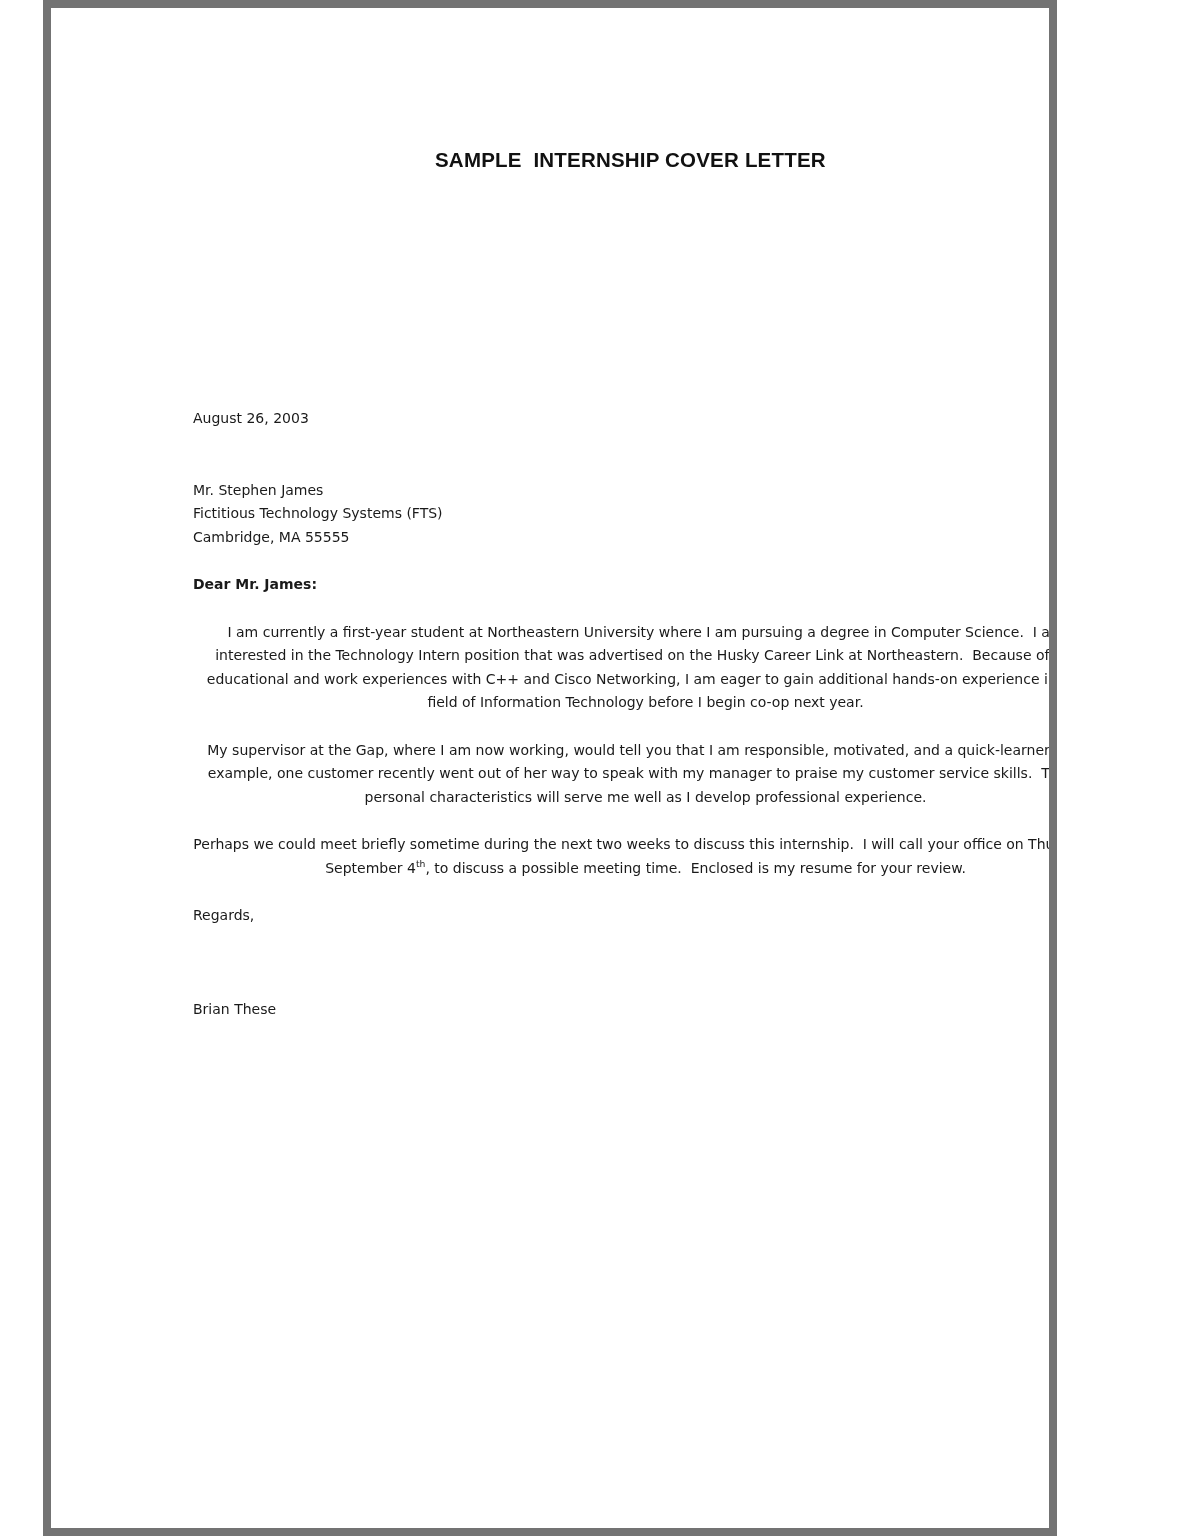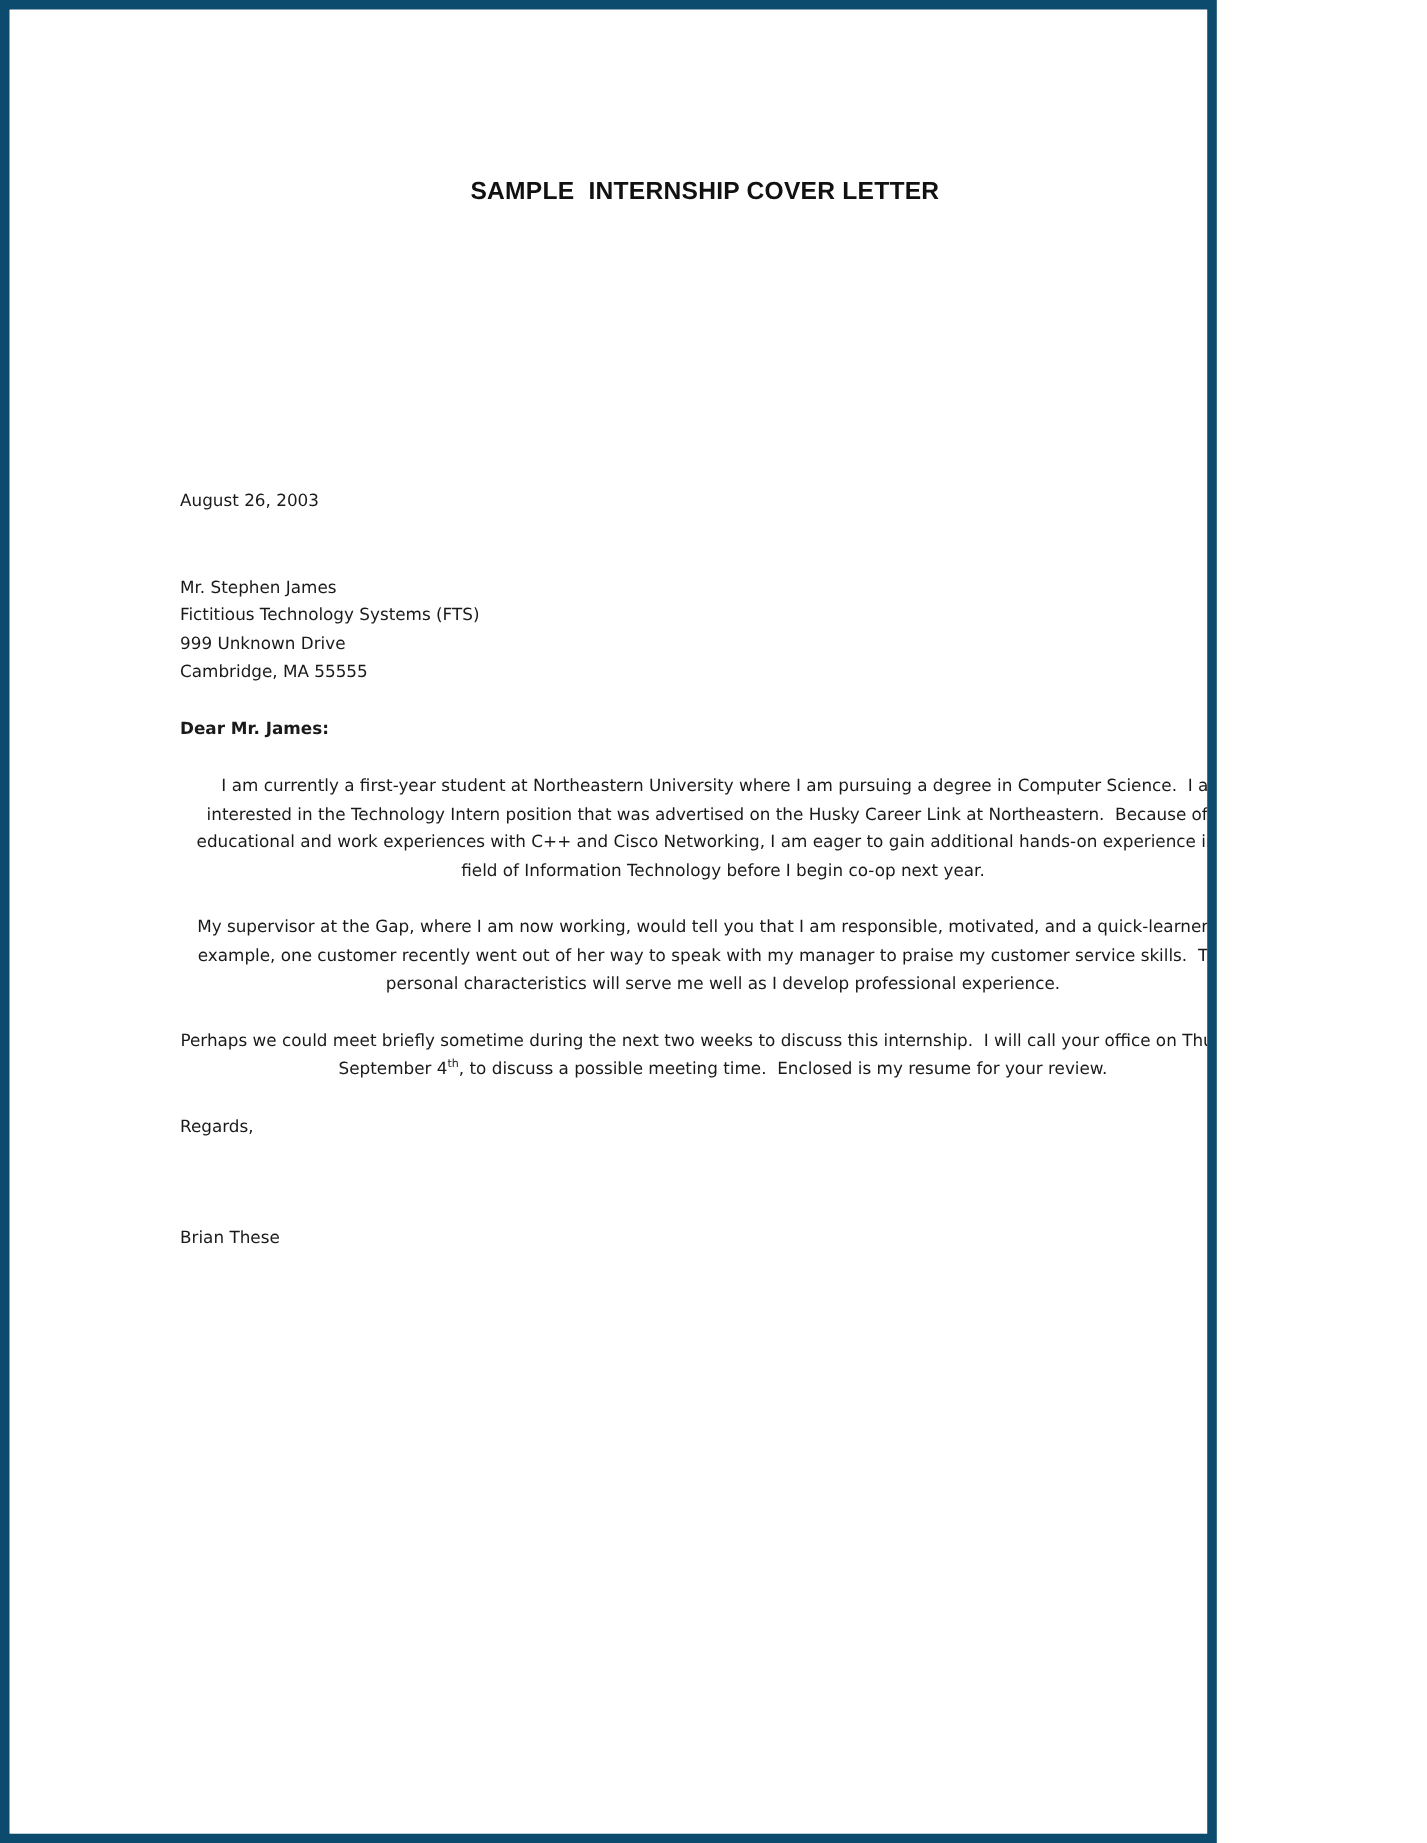--- a/index.html
+++ b/index.html
@@ -7,23 +7,24 @@
     padding: 0;
     background: #ffffff;
   }
 
   .page {
     position: relative;
     width: 1014px;
     height: 1536px;
     box-sizing: border-box;
     background: #ffffff;
-    border: 8px solid #0c4a6e;
+    border: 8px solid #737373;
     overflow: hidden;
     font-family: "DejaVu Sans", sans-serif;
+    margin-left: 43px;
   }
 
   .sheet {
     position: absolute;
     left: 0;
     top: 0;
     right: 0;
     bottom: 0;
     background: #ffffff;
   }
@@ -105,21 +106,20 @@
 
     <div class="doc-title">SAMPLE  INTERNSHIP COVER LETTER</div>
 
     <div class="body-block">
 
       <p class="date-line">August 26, 2003</p>
 
       <div class="recipient">
         <div class="addr-line">Mr. Stephen James</div>
         <div class="addr-line">Fictitious Technology Systems (FTS)</div>
-        <div class="addr-line">999 Unknown Drive</div>
         <div class="addr-line">Cambridge, MA 55555</div>
       </div>
 
       <p class="salutation">Dear Mr. James:</p>
 
       <p class="para">I am currently a first-year student at Northeastern University where I am pursuing a degree in Computer Science.  I am interested in the Technology Intern position that was advertised on the Husky Career Link at Northeastern.  Because of my educational and work experiences with C++ and Cisco Networking, I am eager to gain additional hands-on experience in the field of Information Technology before I begin co-op next year.</p>
 
       <p class="para">My supervisor at the Gap, where I am now working, would tell you that I am responsible, motivated, and a quick-learner.  For example, one customer recently went out of her way to speak with my manager to praise my customer service skills.  These personal characteristics will serve me well as I develop professional experience.</p>
 
       <p class="para"><span>Perhaps we could meet briefly sometime during the next two weeks to discuss this internship.  I will call your office on Thursday, September 4</span><sup>th</sup><span>, to discuss a possible meeting time.  Enclosed is my resume for your review.</span></p>

